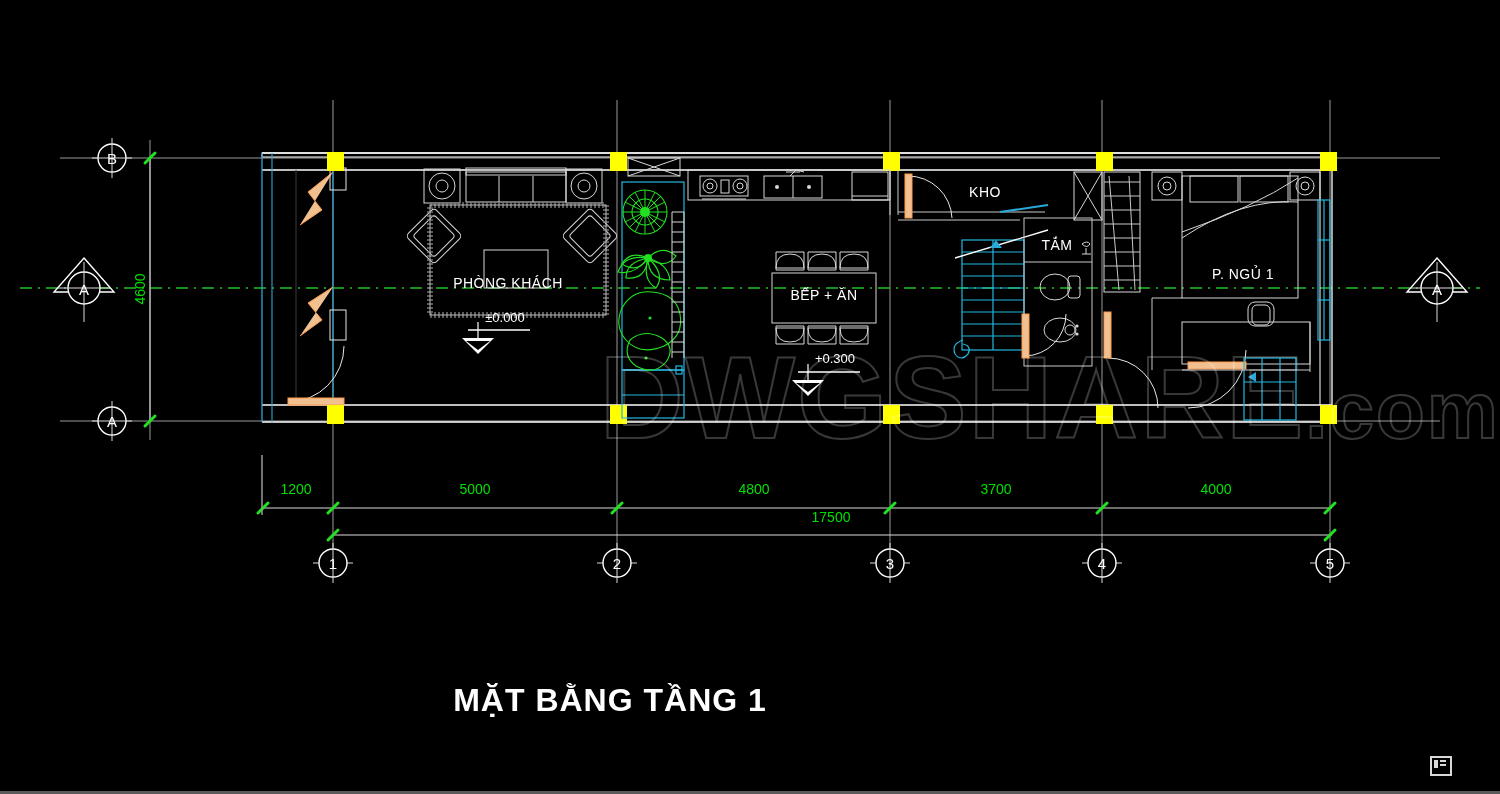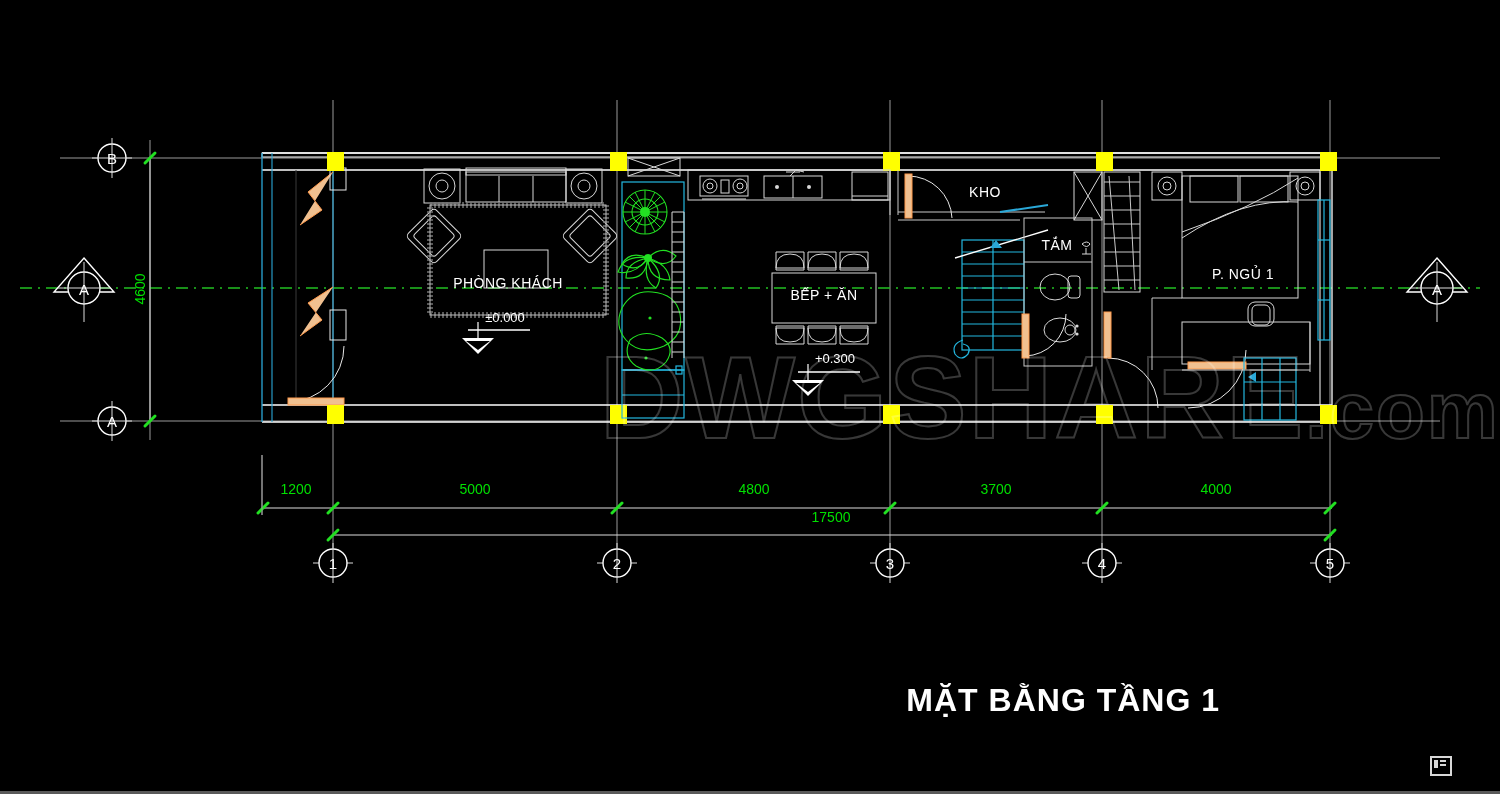--- a/index.html
+++ b/index.html
@@ -14,21 +14,21 @@
   .wm{
     position:absolute;left:0;top:340px;width:1500px;text-align:right;
     font-size:116px;font-weight:bold;letter-spacing:2px;
     color:transparent;-webkit-text-stroke:2px rgba(255,255,255,0.22);
     font-family:"Liberation Sans", sans-serif;
     pointer-events:none;user-select:none;white-space:nowrap;line-height:1;
   }
   .wm .dot{font-size:80px;}
 
   .title{
-    position:absolute;left:0;top:682px;width:1220px;text-align:right;
+    position:absolute;left:0;top:682px;width:1220px;text-align:center;
     color:#fff;font-size:32px;font-weight:bold;letter-spacing:1px;
     font-family:"Liberation Sans", sans-serif;
   }
 
   .corner-icon{
     position:absolute;right:48px;bottom:18px;width:18px;height:16px;
     border:2px solid #d8d8d8;background:#000;
   }
   .corner-icon:before{content:"";position:absolute;left:2px;top:2px;width:4px;height:8px;background:#d8d8d8;}
   .corner-icon:after{content:"";position:absolute;left:8px;top:2px;width:6px;height:2px;background:#d8d8d8;box-shadow:0 4px 0 #d8d8d8;}

